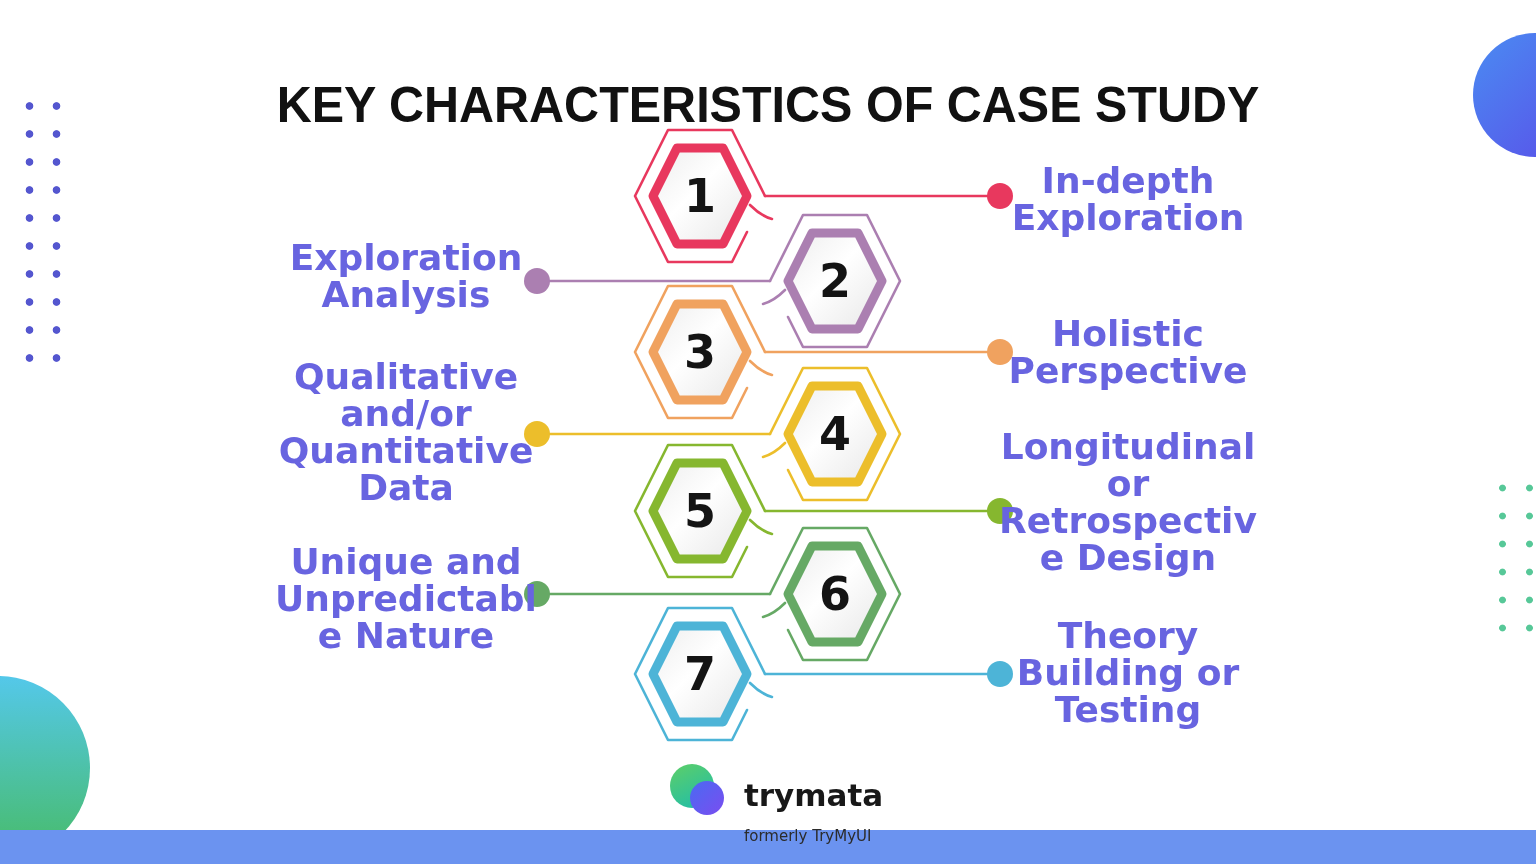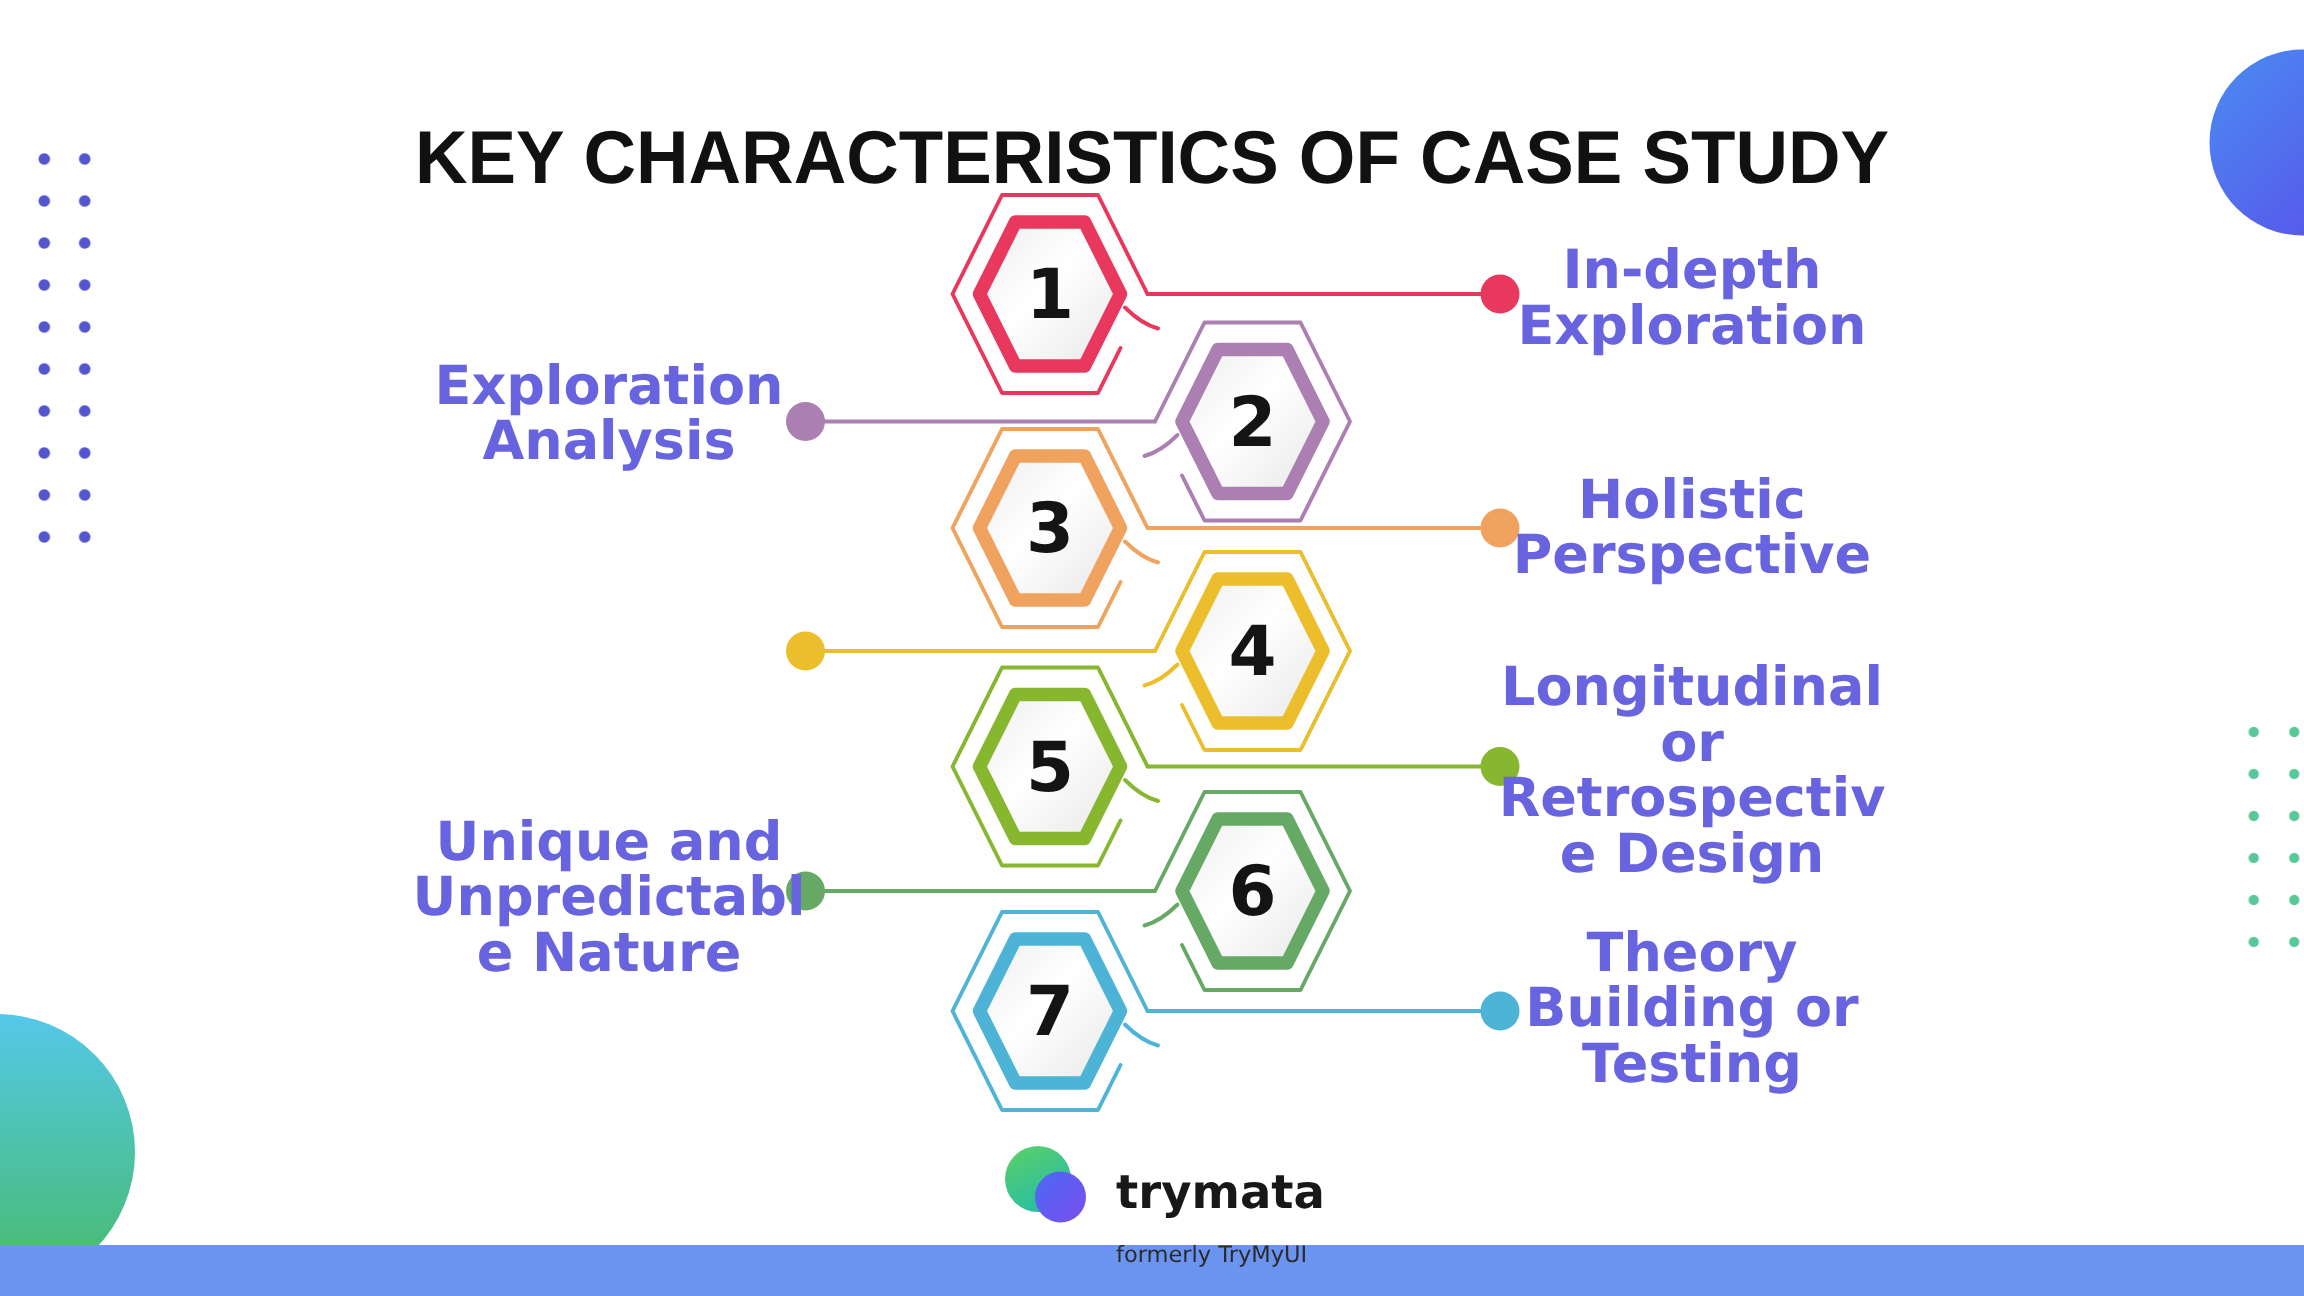--- a/index.html
+++ b/index.html
@@ -61,21 +61,21 @@
   .hex-label{
     position:absolute; width:300px; transform:translateX(-50%);
     text-align:center; white-space:pre;
     font-size:36px; line-height:37px; font-weight:600;
     color:var(--label-color,#6864e0);
   }
   .label-1{left:1128px; top:162px;}
   .label-2{left:406px;  top:239px;}
   .label-3{left:1128px; top:315px;}
   .label-4{left:406px;  top:358px;}
-  .label-5{left:1128px; top:440px;text-align:center;}
+  .label-5{left:1128px; top:428px;text-align:center;}
   .label-6{left:406px;  top:543px;}
   .label-7{left:1128px; top:617px;}
   
   .footer{position:absolute; left:668px; top:758px; display:flex; align-items:flex-start; gap:18px;}
   .logo-mark{width:58px; height:58px; margin-top:3px;}
   .brand-name{font-size:31px; font-weight:700; color:#181818; line-height:34px; margin-top:20px;
               font-family:"DejaVu Sans","Liberation Sans",sans-serif;}
   .brand-tagline{font-size:15px; font-weight:500; color:#2b2b2b; margin-top:15px;}
   
   .svgdefs{position:absolute; width:0; height:0;}
@@ -156,20 +156,24 @@
   <div class="hex-item even item-4" style="--c: #ecbe2b;">
     <svg viewBox="0 0 392 140" width="392" height="140">
       <path class="hx-outer" d="M247,70 L280,4 L344,4 L377,70 L344,136 L280,136 L265,106"></path>
       <path class="hx-flick" d="M262,79 Q251,90 240,93"></path>
       <line class="hx-conn" x1="247" y1="70" x2="26" y2="70"></line>
       <polygon class="hx-inner" points="359,70 335,22 289,22 265,70 289,118 335,118"></polygon>
       <circle class="hx-dot" cx="14" cy="70" r="13"></circle>
     </svg>
     <span class="hex-num">4</span>
   </div>
+  <div class="hex-label label-4">Qualitative
+and/or
+Quantitative
+Data</div>
 
   <div class="hex-item odd item-5" style="--c: #86b72f;">
     <svg viewBox="0 0 392 140" width="392" height="140">
       <path class="hx-outer" d="M135,70 L102,4 L38,4 L5,70 L38,136 L102,136 L117,106"></path>
       <path class="hx-flick" d="M120,79 Q131,90 142,93"></path>
       <line class="hx-conn" x1="135" y1="70" x2="358" y2="70"></line>
       <polygon class="hx-inner" points="117,70 93,22 47,22 23,70 47,118 93,118"></polygon>
       <circle class="hx-dot" cx="370" cy="70" r="13"></circle>
     </svg>
     <span class="hex-num">5</span>

